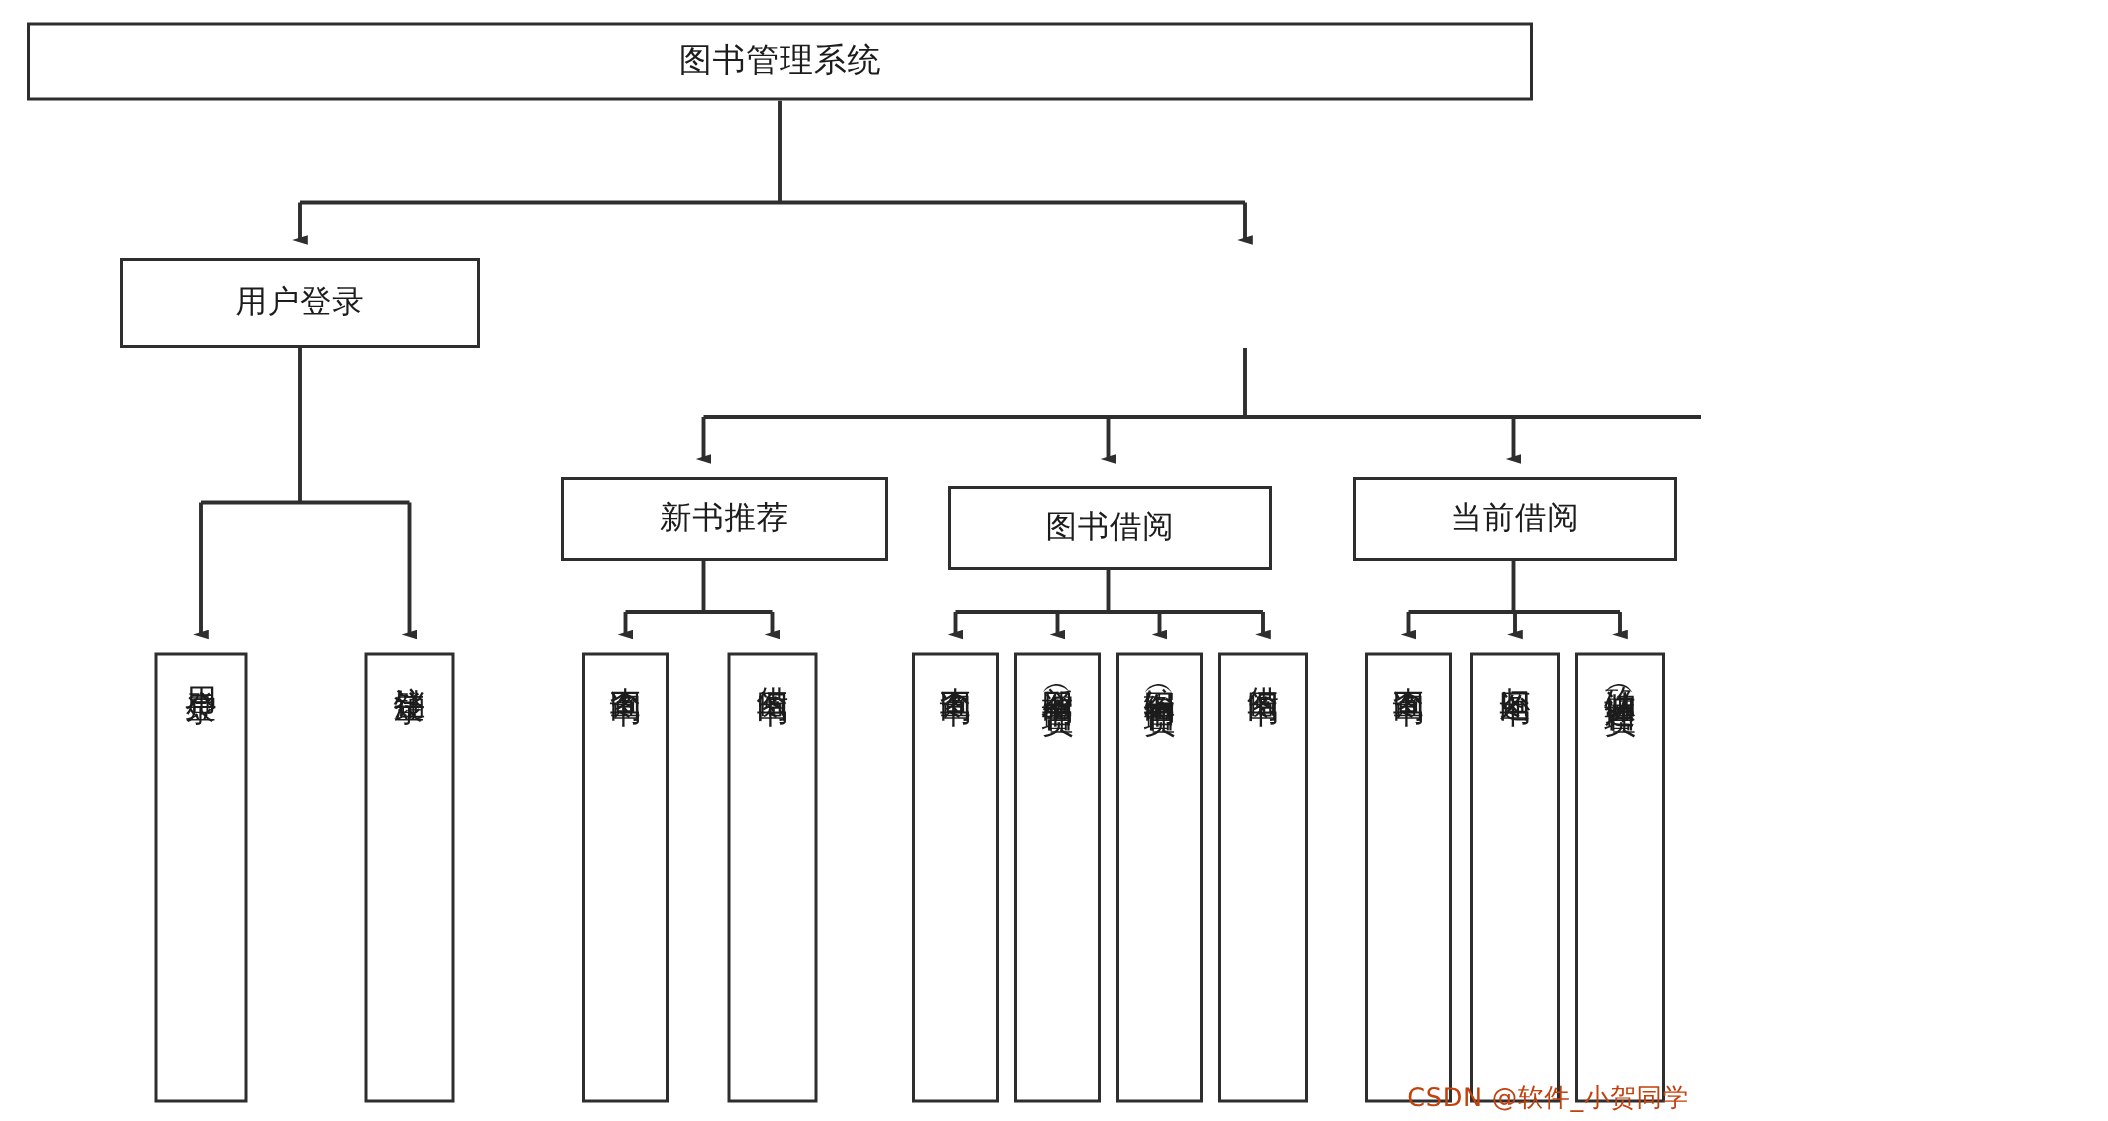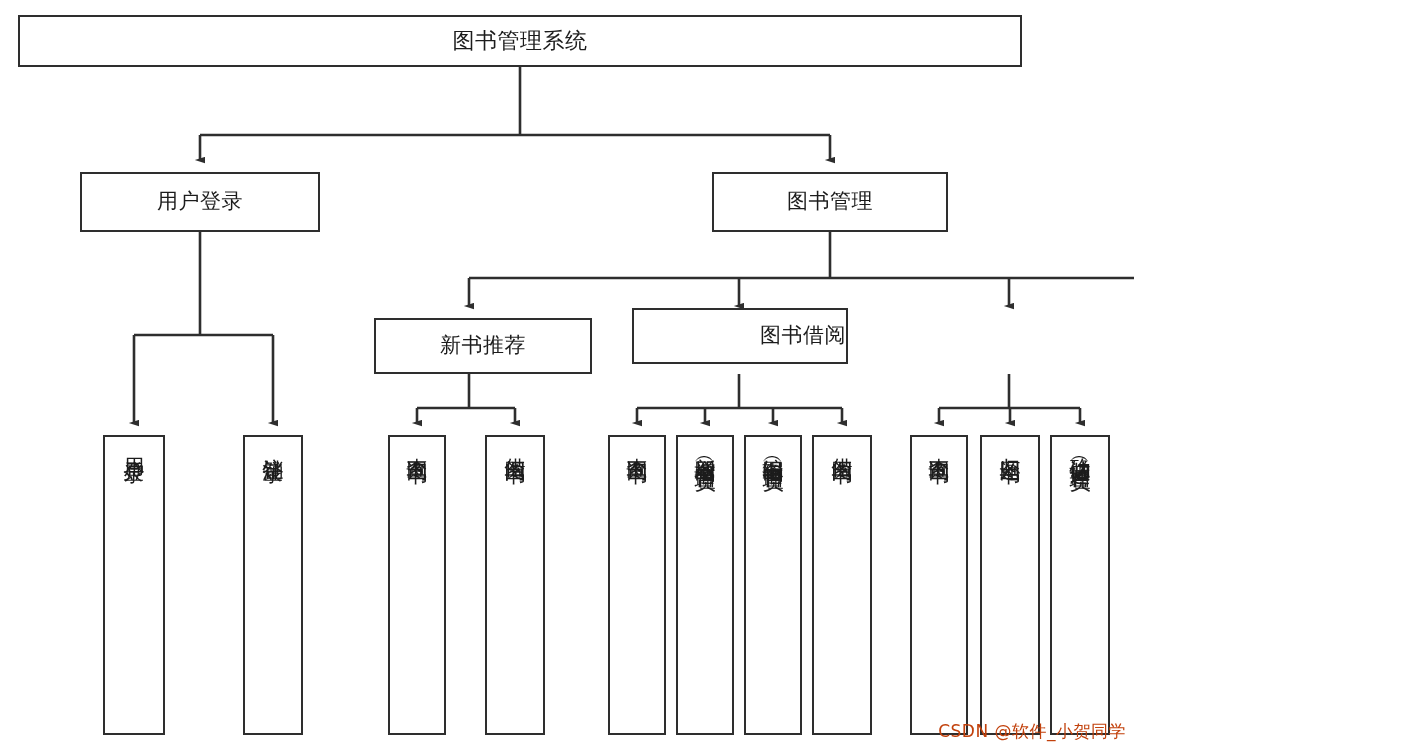--- a/index.html
+++ b/index.html
@@ -126,29 +126,29 @@
     </g>
   </svg>
 
   <div class="node horiz root" style="left:18px; top:15px; width:1004px; height:52px;">
     <span class="label">图书管理系统</span>
   </div>
 
   <div class="node horiz" style="left:80px; top:172px; width:240px; height:60px;">
     <span class="label">用户登录</span>
   </div>
-  <div class="node horiz" style="left:712px; top:172px; width:236px; height:60px;">
-    <span class="label">图书管理</span>
-  </div>
 
   <div class="node horiz" style="left:360px; top:318px; width:218px; height:56px;margin-left:14px;">
     <span class="label">新书推荐</span>
   </div>
-  <div class="node horiz" style="left:632px; top:308px; width:216px; height:56px;justify-content:flex-end;">
+  <div class="node horiz" style="left:632px; top:324px; width:216px; height:56px;">
     <span class="label">图书借阅</span>
+  </div>
+  <div class="node horiz" style="left:902px; top:318px; width:216px; height:56px;">
+    <span class="label">当前借阅</span>
   </div>
 
   <div class="node vert" style="left:103px; top:435px; width:62px; height:300px;">
     <span class="label">用户登录</span>
   </div>
   <div class="node vert" style="left:243px; top:435px; width:60px; height:300px;">
     <span class="label">注销登录</span>
   </div>
 
   <div class="node vert" style="left:388px; top:435px; width:58px; height:300px;">

